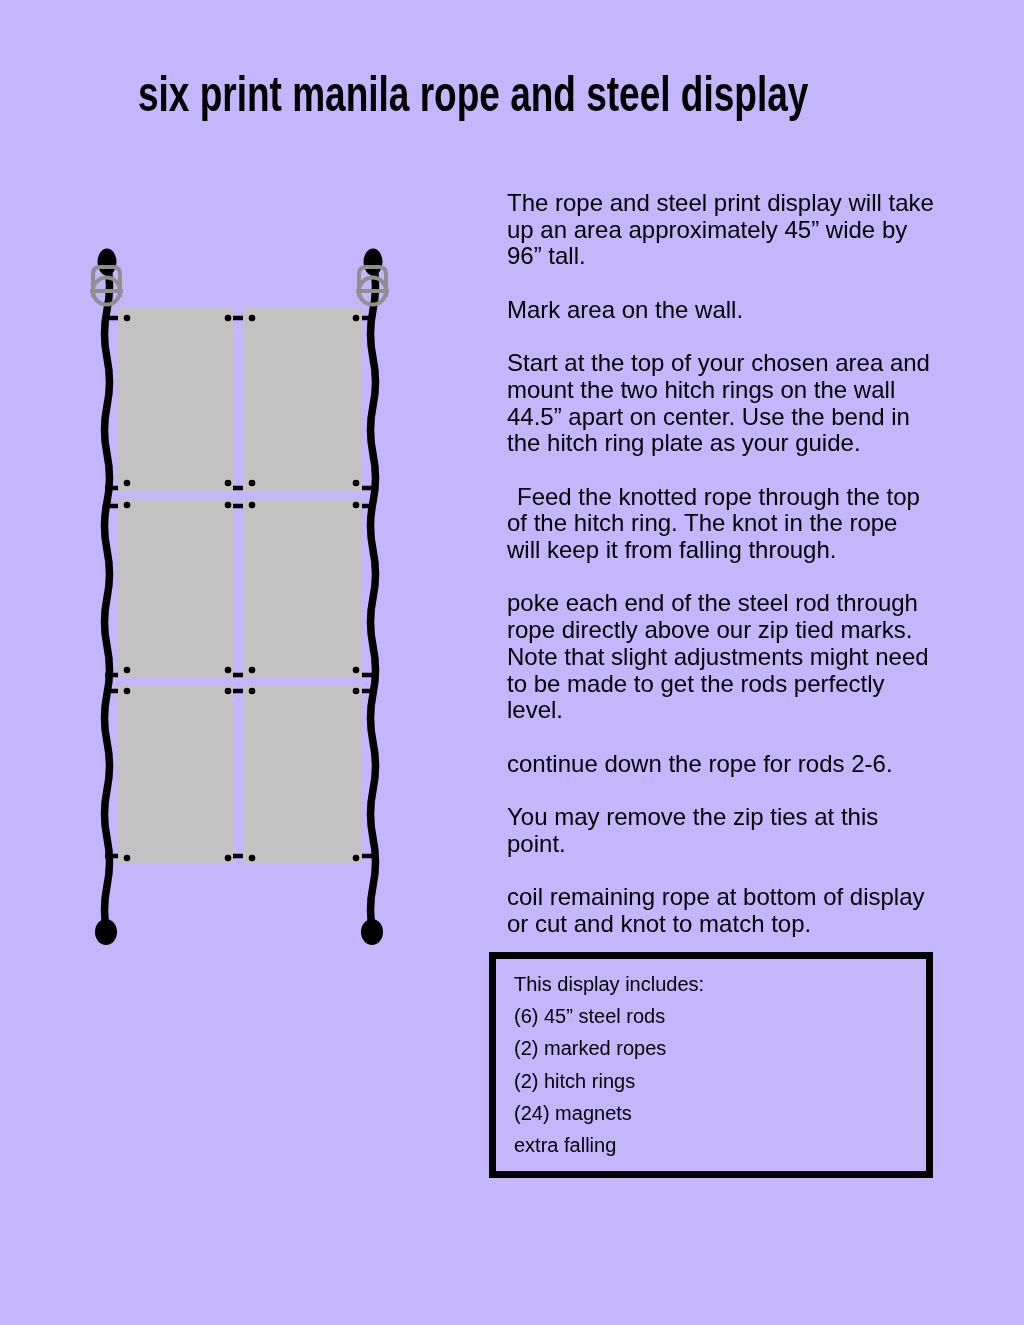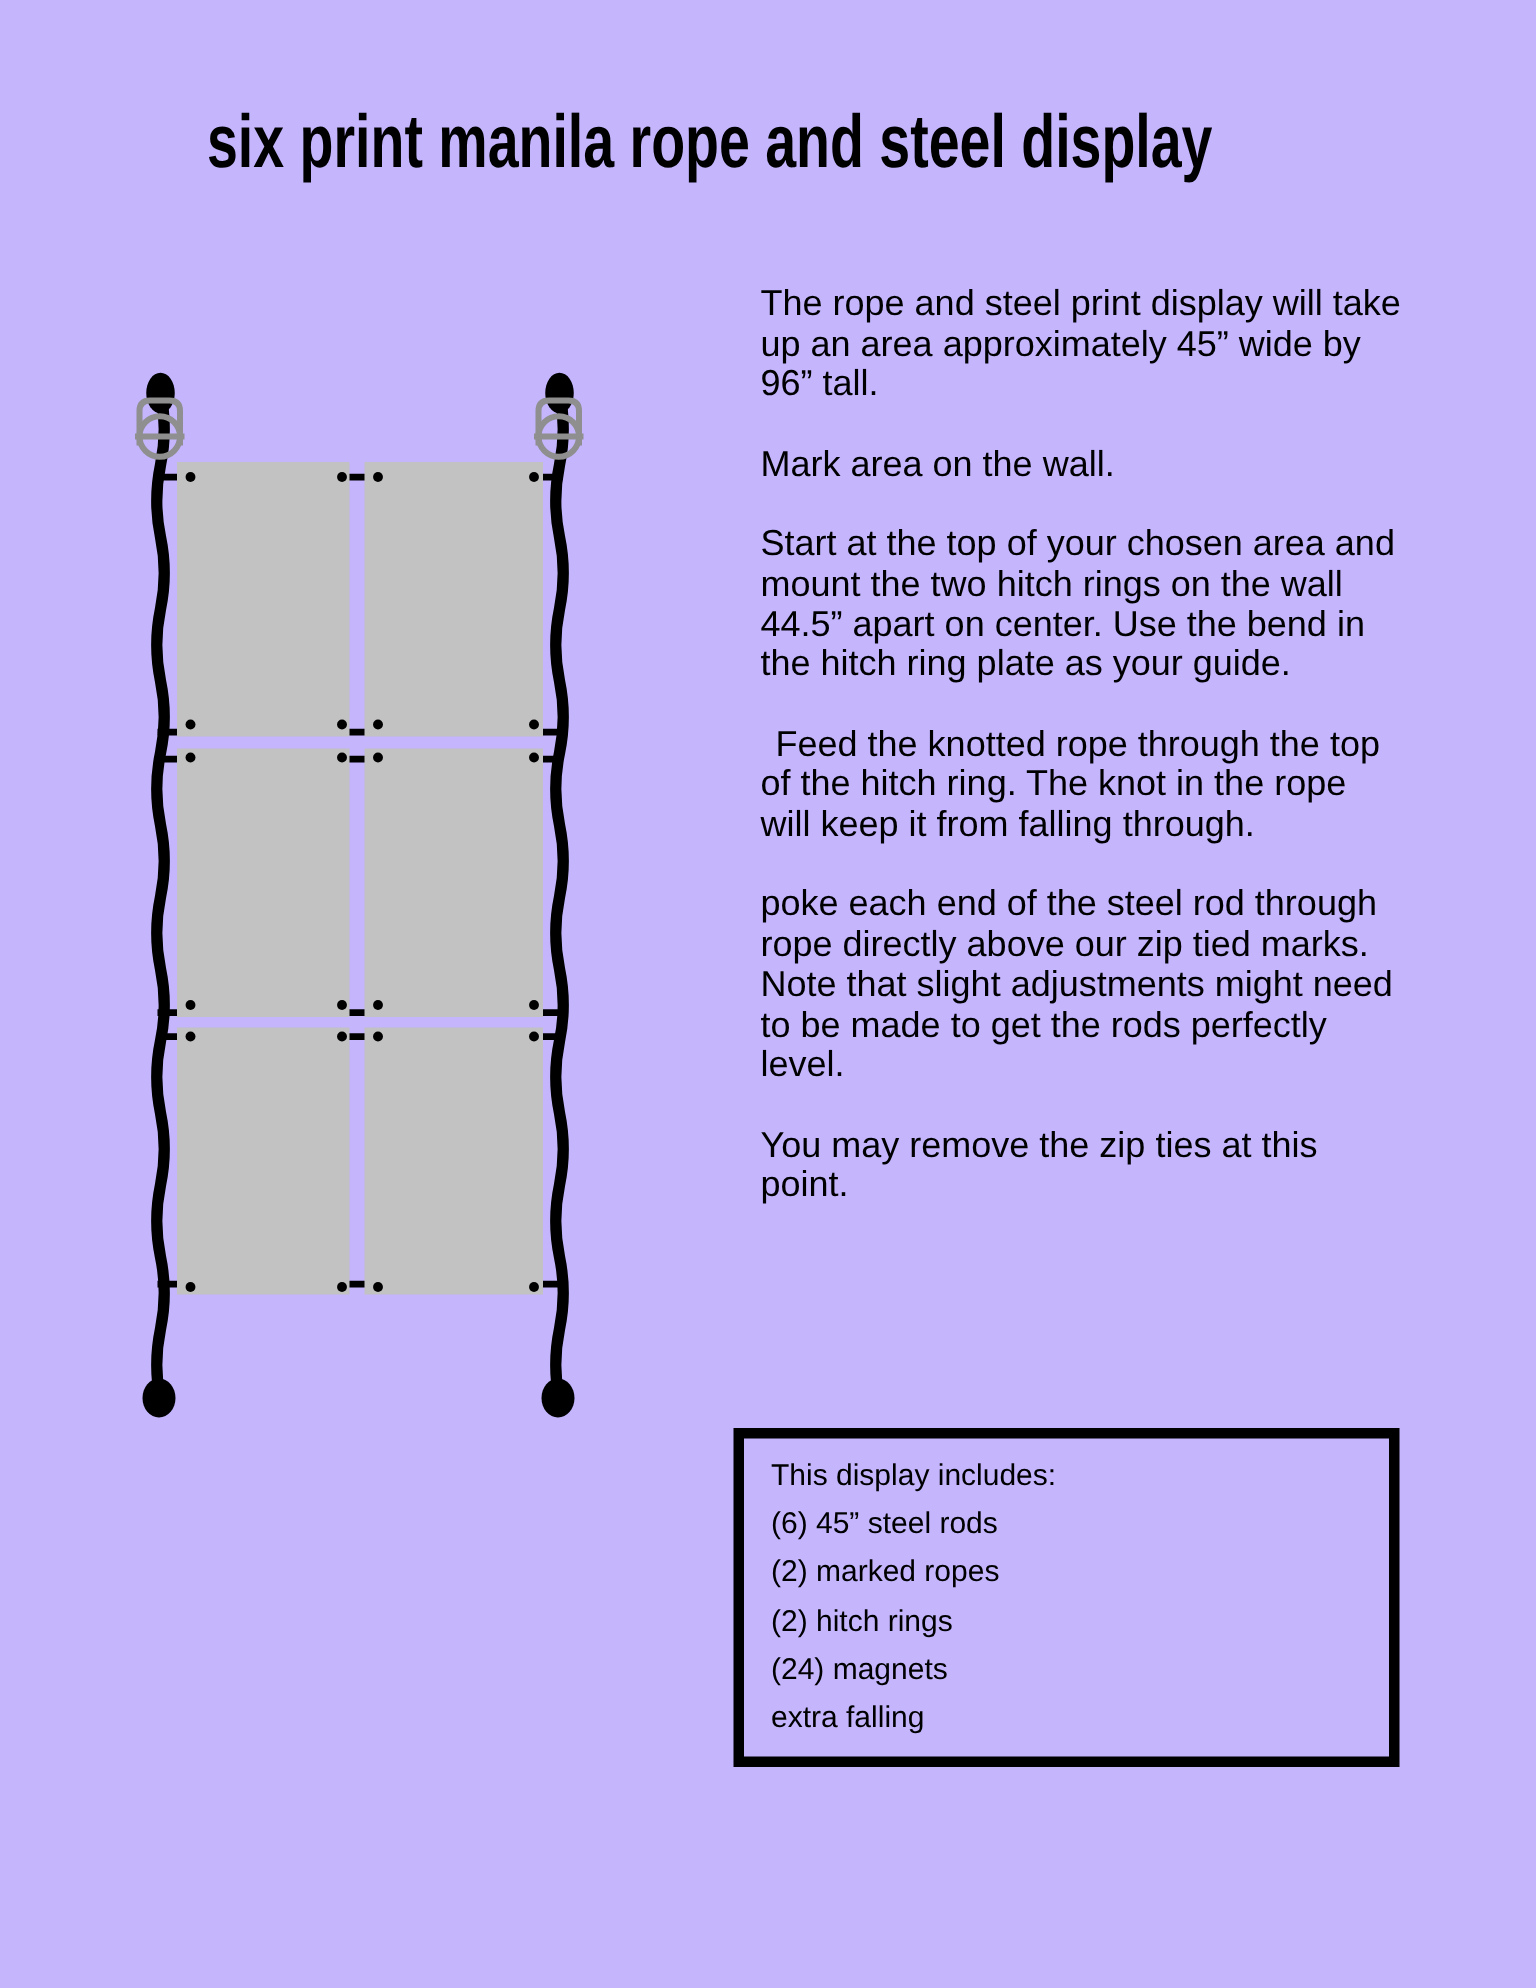--- a/index.html
+++ b/index.html
@@ -136,21 +136,23 @@
   </svg>
 
   <h1 class="page-title">six print manila rope and steel display</h1>
 
   <section class="instructions">
     <p>The rope and steel print display will take up an area approximately 45” wide by 96” tall.</p>
     <p>Mark area on the wall.</p>
     <p>Start at the top of your chosen area and mount the two hitch rings on the wall 44.5” apart on center.  Use the bend in the hitch ring plate as your guide.</p>
     <p class="indent">Feed the knotted rope through the top of the hitch ring.  The knot in the rope will keep it from falling through.</p>
     <p>poke each end of the steel rod through rope directly above our zip tied marks.  Note that slight adjustments might need to be made to get the rods perfectly level.</p>
+    <p>continue down the rope for rods 2-6.</p>
     <p>You may remove the zip ties at this point.</p>
+    <p>coil remaining rope at bottom of display or cut and knot to match top.</p>
   </section>
 
   <section class="includes-box">
     <div class="line">This display includes:</div>
     <div class="line">(6) 45” steel rods</div>
     <div class="line">(2) marked ropes</div>
     <div class="line">(2) hitch rings</div>
     <div class="line">(24) magnets</div>
     <div class="line">extra falling</div>
   </section>

